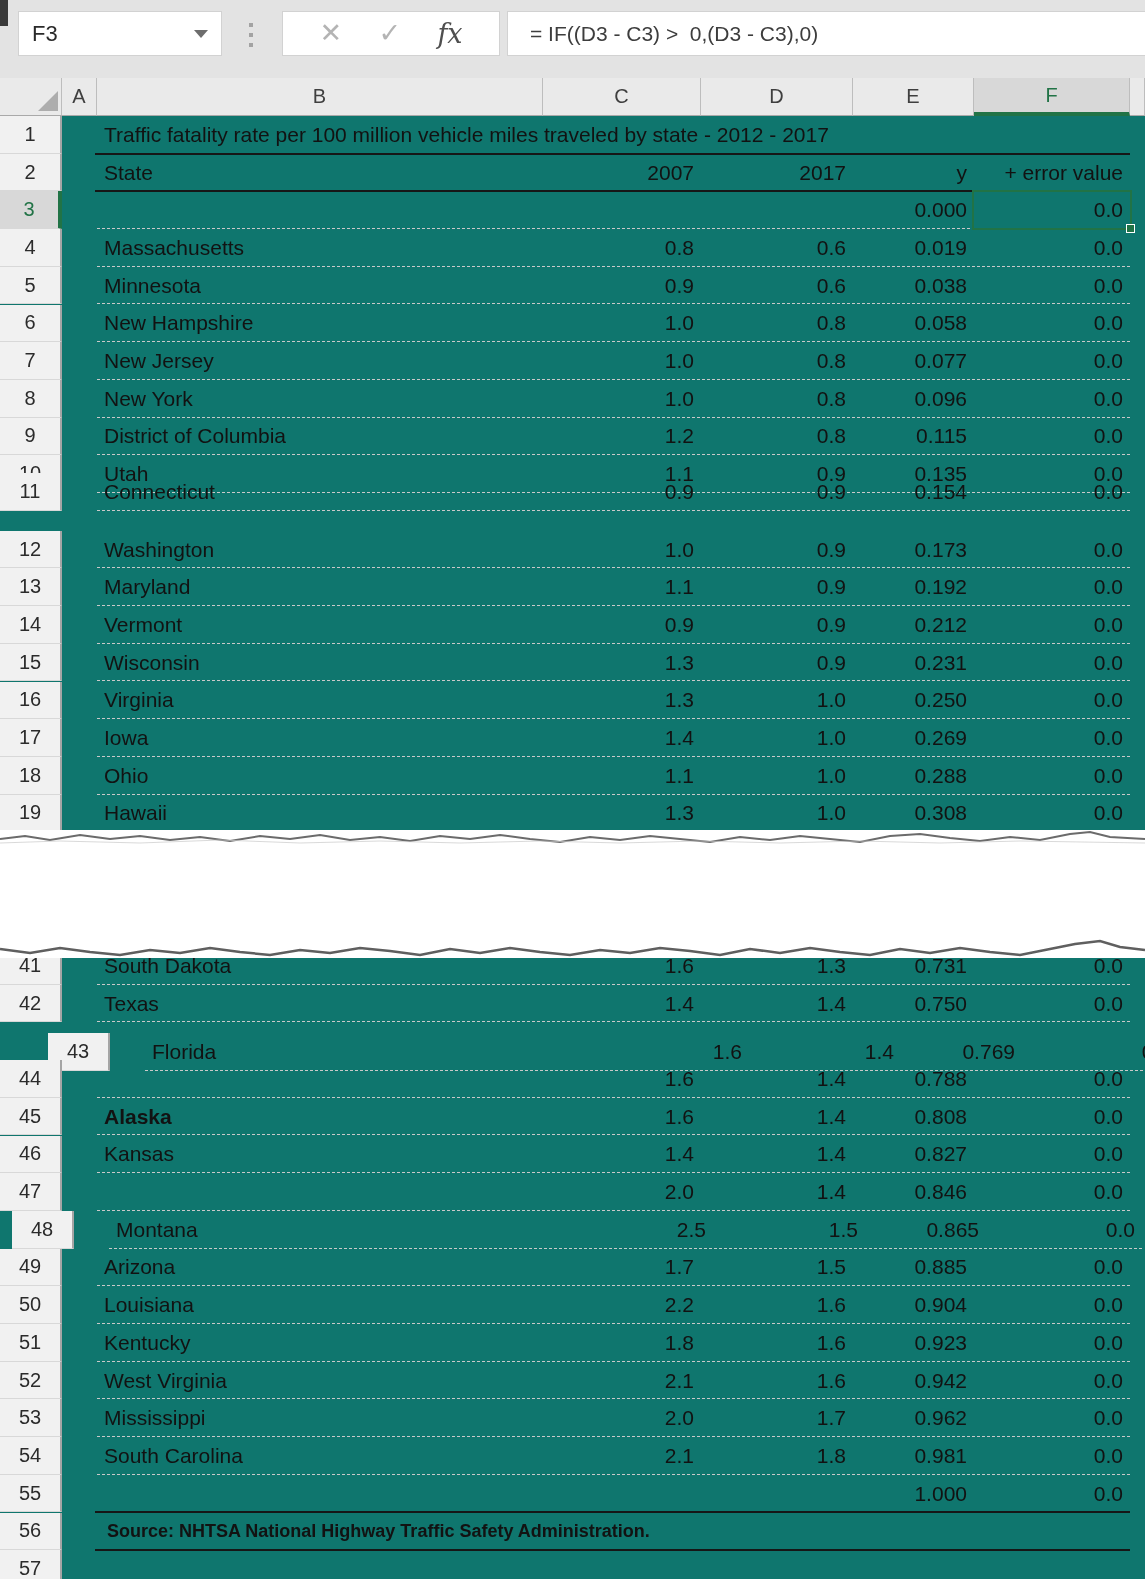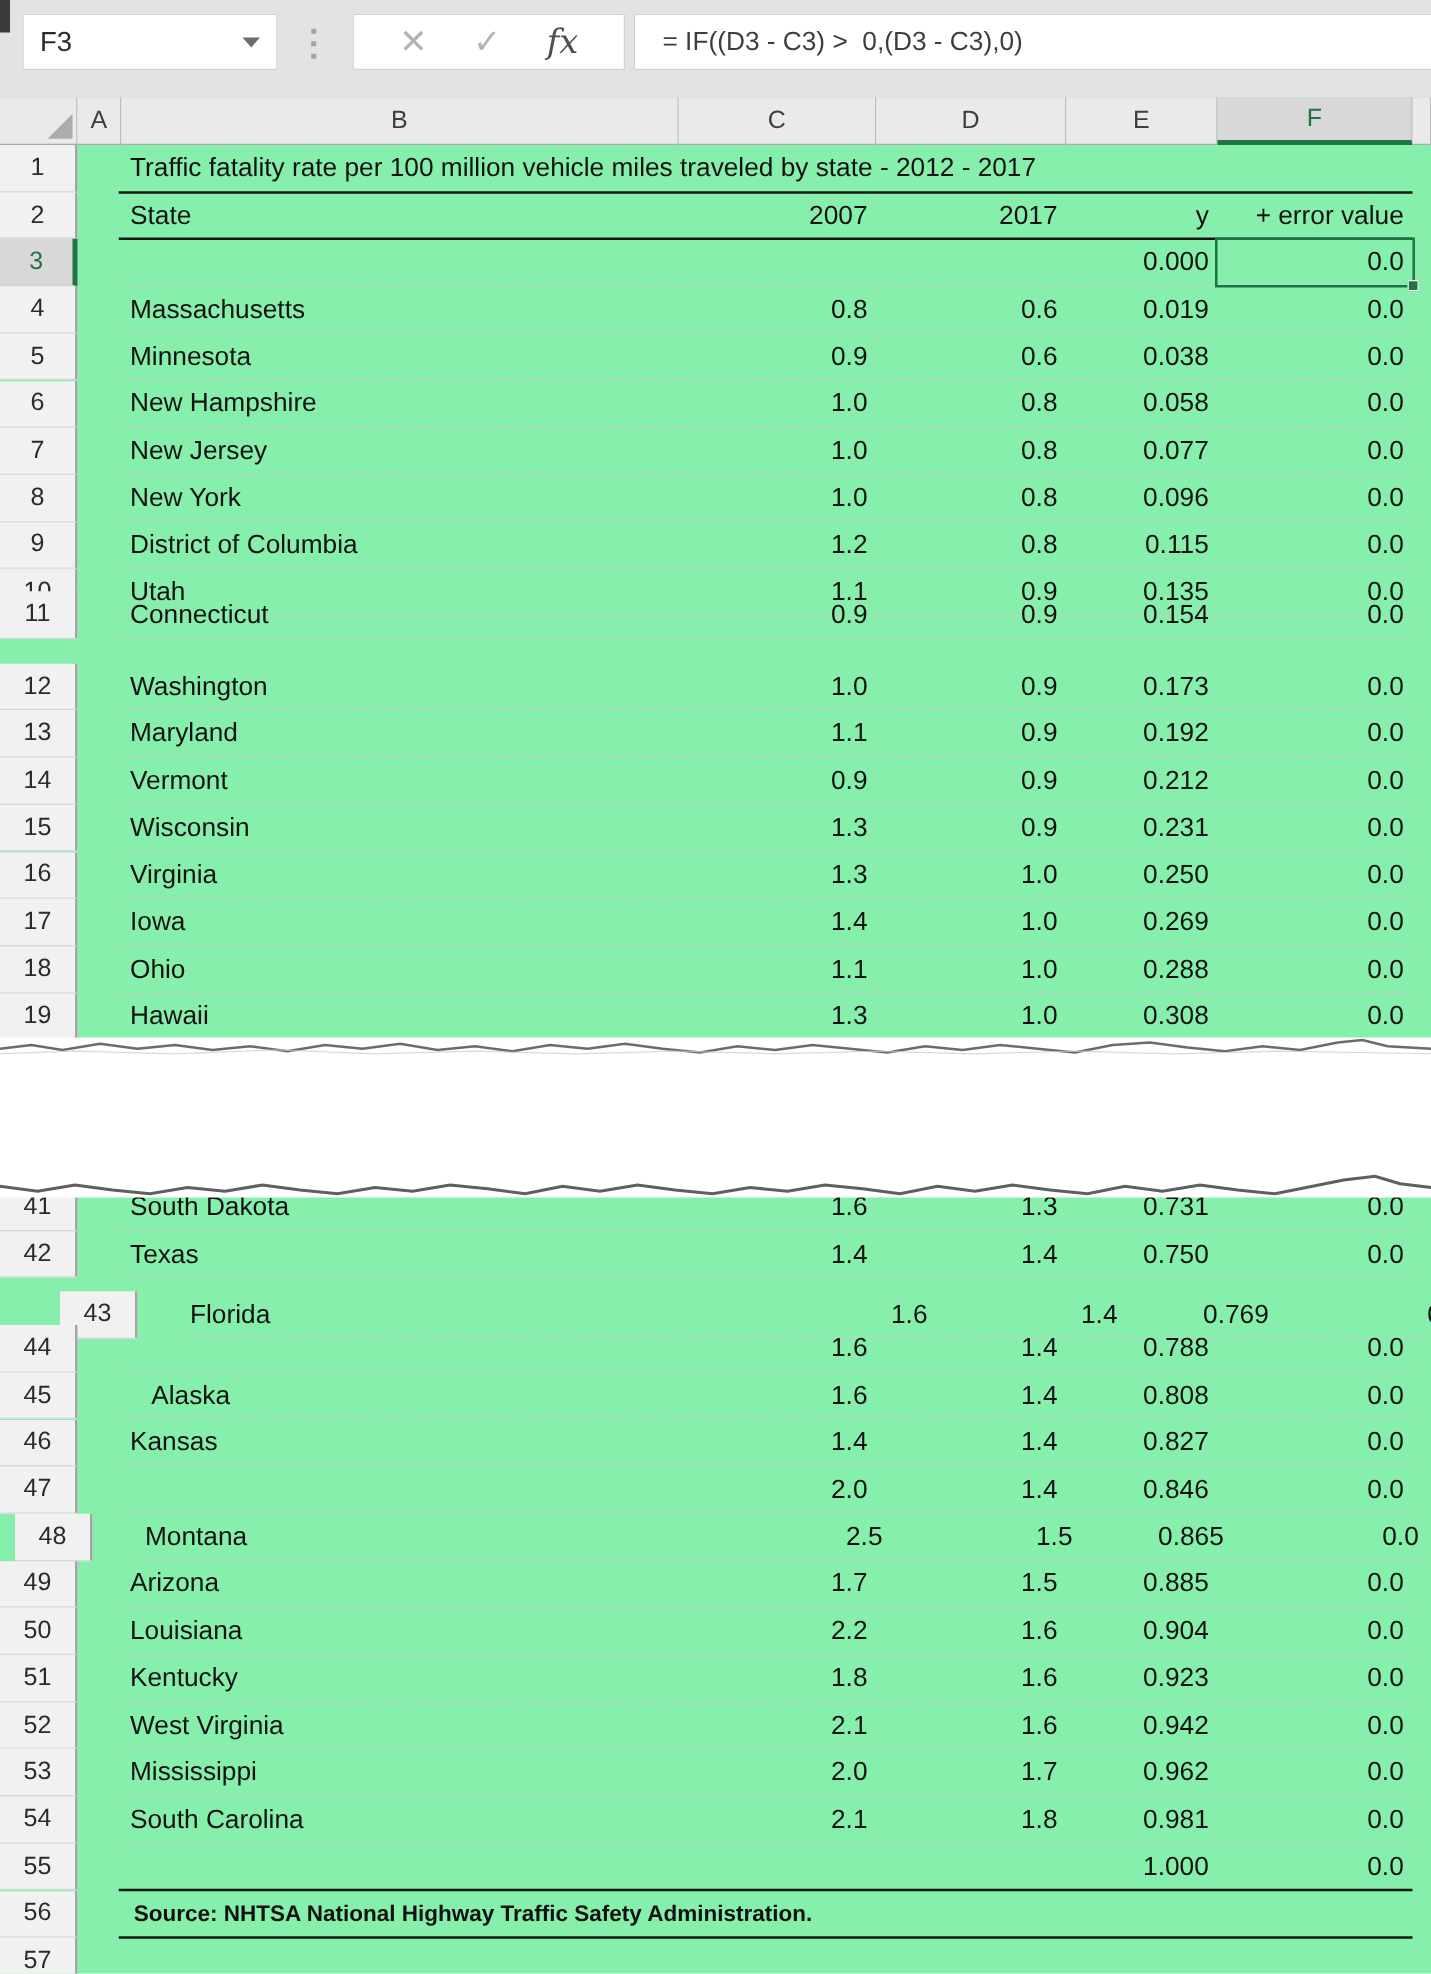--- a/index.html
+++ b/index.html
@@ -1,19 +1,19 @@
 <!DOCTYPE html>
 <html><head>
 <meta charset="utf-8">
 <style>
   * { box-sizing: border-box; margin: 0; padding: 0; }
   html,body { background:#fff; }
   .app {
     position: relative; width: 1145px; height: 1579px;
-    background: #86efac; overflow: hidden;
+    background: #0f766e; overflow: hidden;
     font-family: "Liberation Sans", sans-serif;
   }
   
   .chrome { position:absolute; left:0; top:0; width:1145px; height:78px; background:#e3e3e3; }
   .notch  { position:absolute; left:0; top:0; width:8px; height:26px; background:#3a3a3a; }
   .namebox {
     position:absolute; left:18px; top:11px; width:204px; height:45px;
     background:#fff; border:1px solid #d2d2d2; display:flex; align-items:center;
   }
   .namebox .val { padding-left:13px; font-size:22px; color:#2a2a2a; flex:1; }
@@ -315,21 +315,21 @@
       <div class="row" style="top: 113.1px; height: 37.7px;">
         <div class="rh">44</div>
         <div class="cell num" style="left: 543px; width: 158px;">1.6</div>
         <div class="cell num" style="left: 701px; width: 152px;">1.4</div>
         <div class="cell num" style="left: 853px; width: 121px;">0.788</div>
         <div class="cell num" style="left: 974px; width: 156px;">0.0</div>
         <div class="rule-dashed"></div>
       </div>
       <div class="row" style="top: 150.8px; height: 37.7px;">
         <div class="rh">45</div>
-        <div class="cell txt" style="left: 114px; width: 446px;">Alaska</div>
+        <div class="cell txt" style="left: 97px; width: 446px; font-weight: bold;">Alaska</div>
         <div class="cell num" style="left: 543px; width: 158px;">1.6</div>
         <div class="cell num" style="left: 701px; width: 152px;">1.4</div>
         <div class="cell num" style="left: 853px; width: 121px;">0.808</div>
         <div class="cell num" style="left: 974px; width: 156px;">0.0</div>
         <div class="rule-dashed"></div>
       </div>
       <div class="row" style="top: 188.5px; height: 37.7px;">
         <div class="rh">46</div>
         <div class="cell txt" style="left: 97px; width: 446px;">Kansas</div>
         <div class="cell num" style="left: 543px; width: 158px;">1.4</div>

